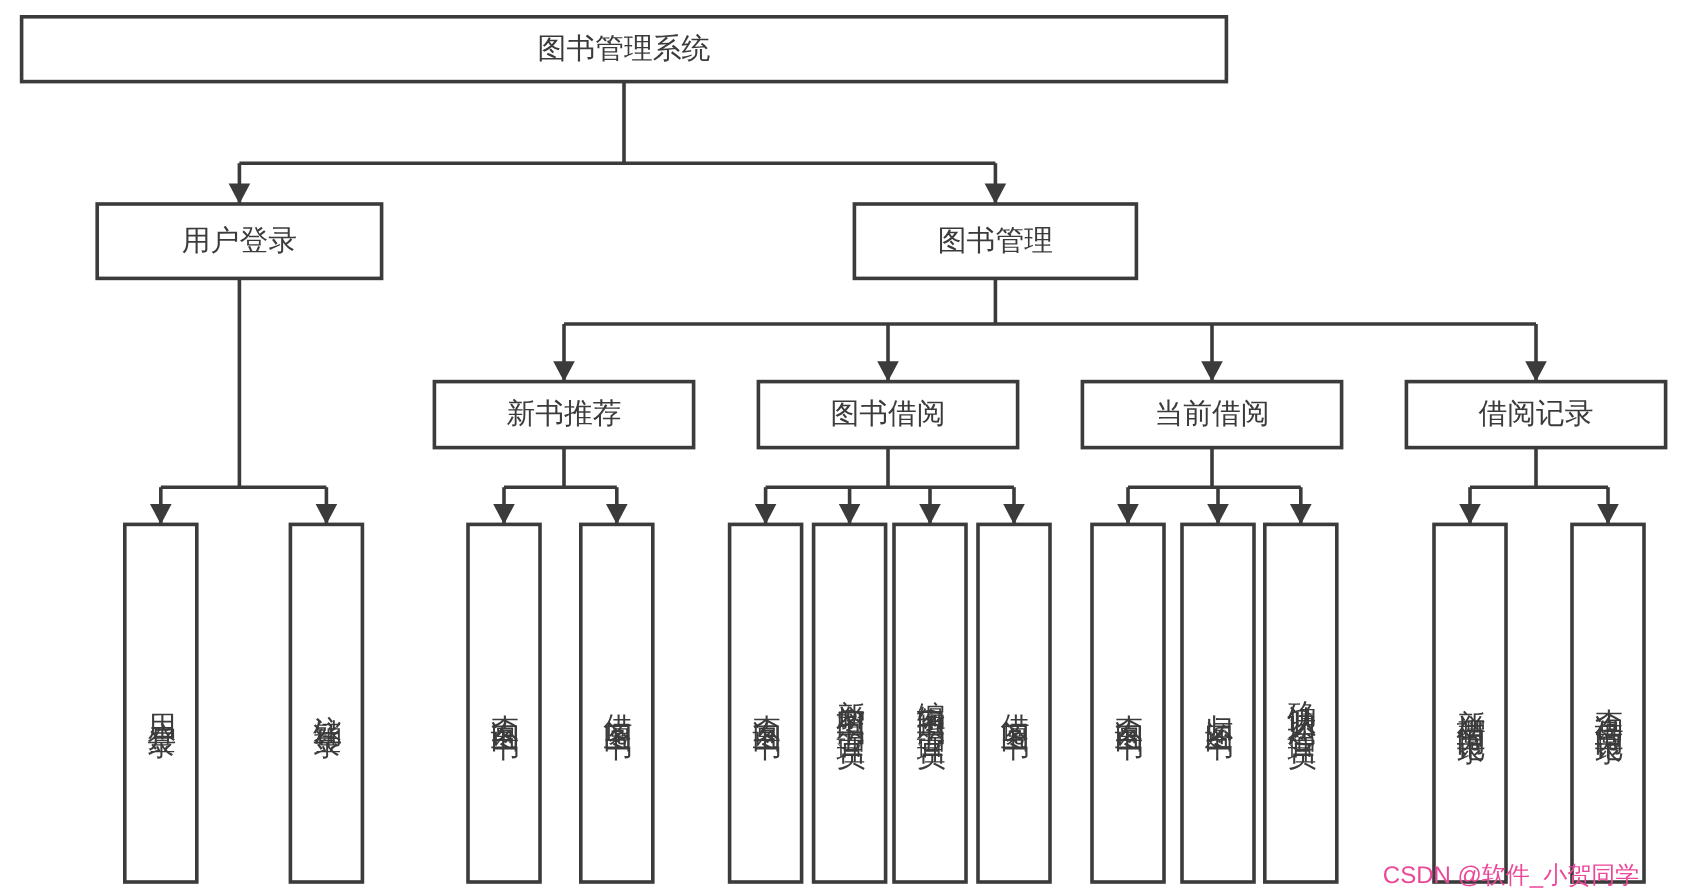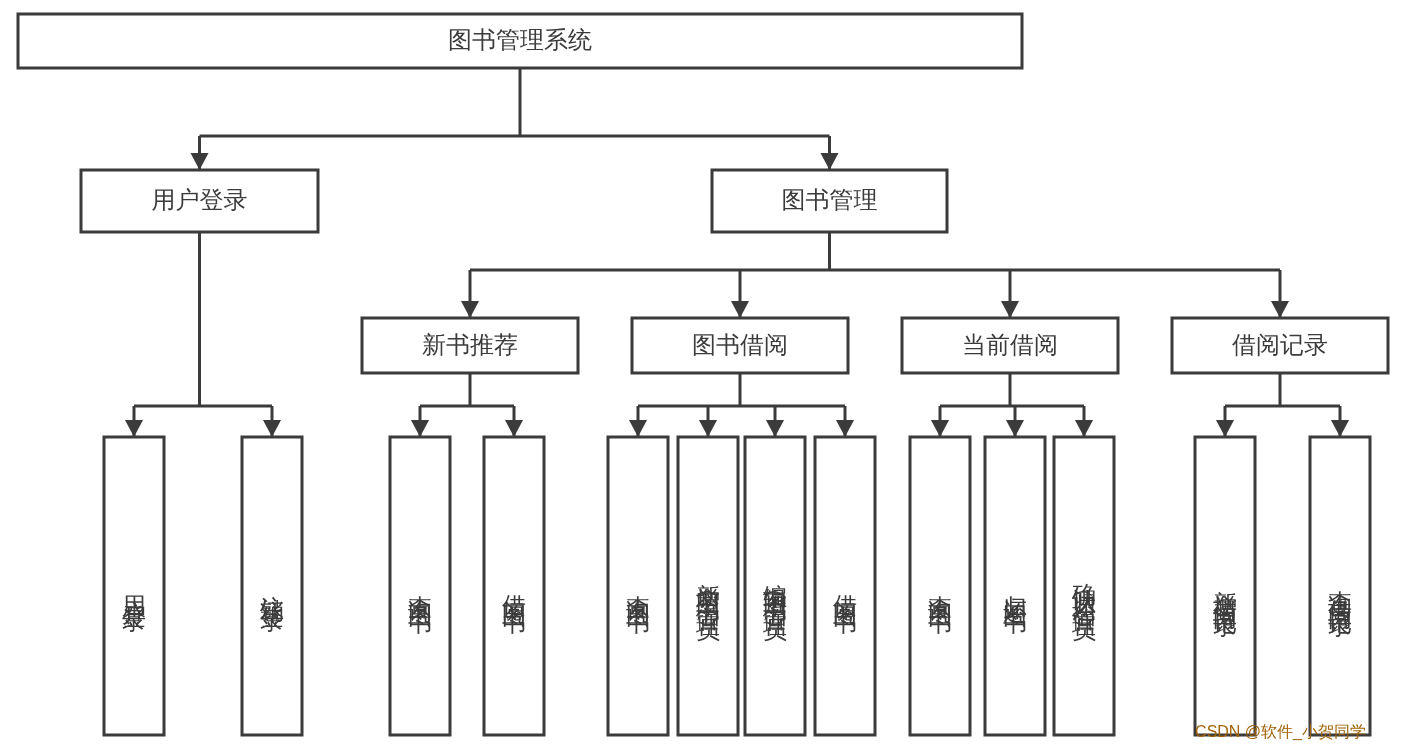--- a/index.html
+++ b/index.html
@@ -66,22 +66,22 @@
     display: flex;
     align-items: center;
     justify-content: center;
     pointer-events: none;
   }
   .watermark {
     position: absolute;
     right: 8px;
     bottom: 4px;
     font-family: "Liberation Sans", "DejaVu Sans", sans-serif;
-    font-size: 16px;
-    color: #a16207;
+    font-size: 20px;
+    color: #ec4899;
     white-space: nowrap;
   }
 </style>
 </head>
 <body>
 
 <div id="diagram-root">
   <svg id="diagram-svg" width="1405" height="747" viewBox="0 0 1405 747">
     <g id="connectors-layer">
         <line x1="520" y1="68" x2="520" y2="136" class="connector"></line>

